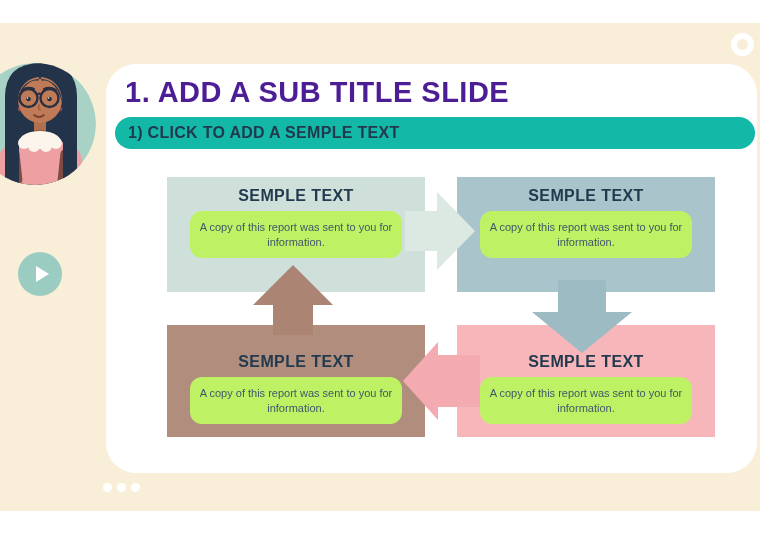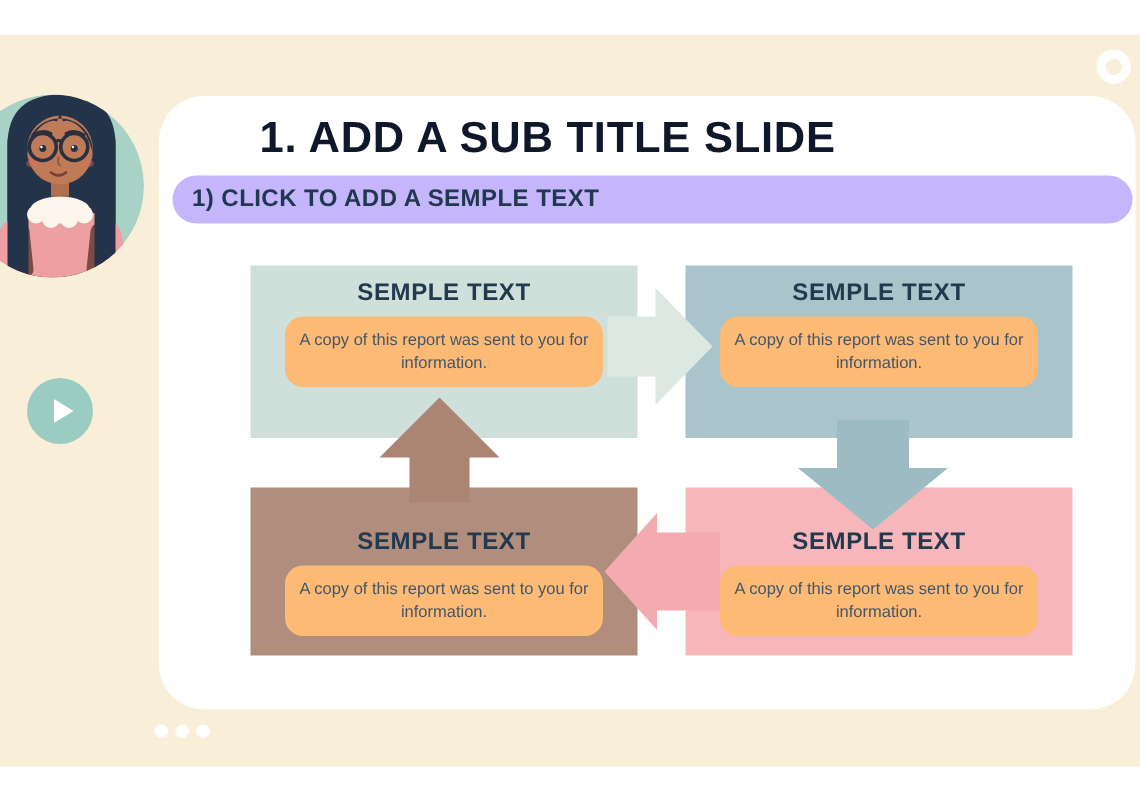--- a/index.html
+++ b/index.html
@@ -1,33 +1,33 @@
 <!DOCTYPE html>
 <html><head>
 <meta charset="utf-8">
 <style>
   html,body{margin:0;padding:0;background:#ffffff;}
   .stage{position:relative;width:760px;height:537px;overflow:hidden;background:#ffffff;
          font-family:"Liberation Sans",sans-serif;}
   .cream-band{position:absolute;left:0;top:23px;width:760px;height:488px;background:#f9eed7;}
   .slide-card{position:absolute;left:106px;top:64px;width:651px;height:409px;background:#ffffff;border-radius:30px;}
   .ring{position:absolute;left:731px;top:33px;width:11px;height:11px;border:6px solid #ffffff;border-radius:50%;}
-  .page-title{position:absolute;left:125px;top:76px;font-size:29px;font-weight:bold;color:#0f172a;letter-spacing:.5px;white-space:nowrap;margin-left:48px;}
-  .subtitle-pill{position:absolute;left:115px;top:117px;width:640px;height:32px;background:#c4b5fd;border-radius:16px;display:flex;align-items:center;}
+  .page-title{position:absolute;left:125px;top:76px;font-size:29px;font-weight:bold;color:#4c1d95;letter-spacing:.5px;white-space:nowrap;}
+  .subtitle-pill{position:absolute;left:115px;top:117px;width:640px;height:32px;background:#14b8a6;border-radius:16px;display:flex;align-items:center;}
   .subtitle-pill .txt{font-size:16px;font-weight:bold;color:#21394e;margin-left:13px;letter-spacing:.3px;white-space:nowrap;}
 
   .dbox{position:absolute;width:258px;}
   .box-tl{left:167px;top:177px;height:115px;}
   .box-tr{left:457px;top:177px;height:115px;}
   .box-bl{left:167px;top:325px;height:112px;}
   .box-br{left:457px;top:325px;height:112px;}
   .dbox .btitle{position:relative;z-index:10;text-align:center;font-size:16px;font-weight:bold;color:#22394e;letter-spacing:.4px;line-height:22px;}
   .dbox.top .btitle{margin-top:8px;}
   .dbox.bottom .btitle{margin-top:26px;}
-  .inner-note{position:relative;z-index:10;margin:4px auto 0 auto;width:212px;height:47px;background:#fdba74;border-radius:12px;display:flex;align-items:center;justify-content:center;}
+  .inner-note{position:relative;z-index:10;margin:4px auto 0 auto;width:212px;height:47px;background:#bef264;border-radius:12px;display:flex;align-items:center;justify-content:center;}
   .inner-note p{margin:0;width:198px;font-size:11px;line-height:1.3;color:#44566a;text-align:center;}
 
   #arrows{position:absolute;left:0;top:0;pointer-events:none;}
 
   .play-btn{position:absolute;left:18px;top:252px;width:44px;height:44px;border-radius:50%;background:#9bccc2;display:flex;align-items:center;justify-content:center;cursor:pointer;}
   .play-tri{width:0;height:0;border-left:13px solid #ffffff;border-top:8px solid transparent;border-bottom:8px solid transparent;margin-left:4px;}
 
   .pager-dots{position:absolute;left:103px;top:483px;display:flex;gap:5px;}
   .pager-dots .dot{width:9px;height:9px;border-radius:50%;background:#ffffff;}
 

